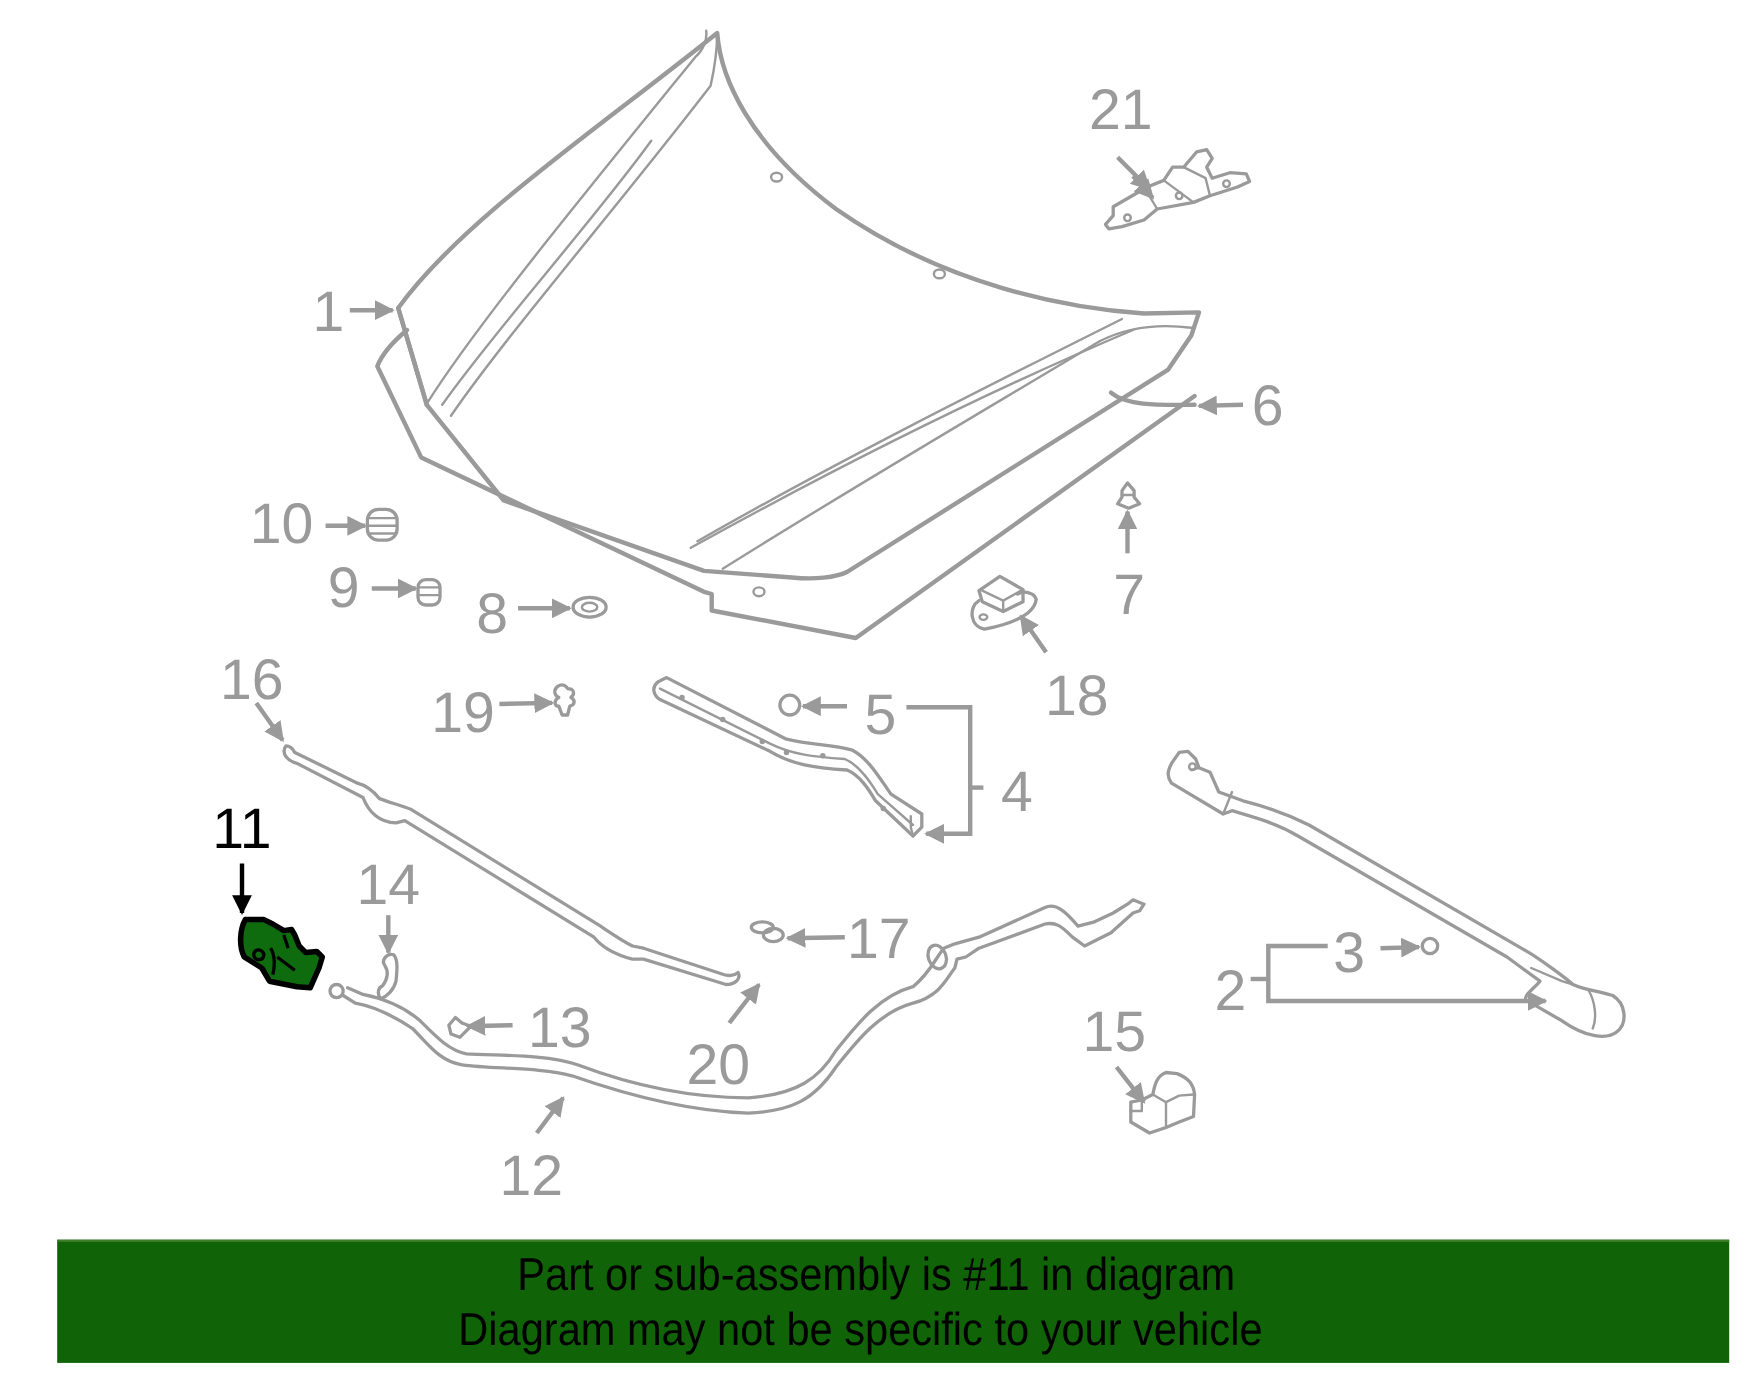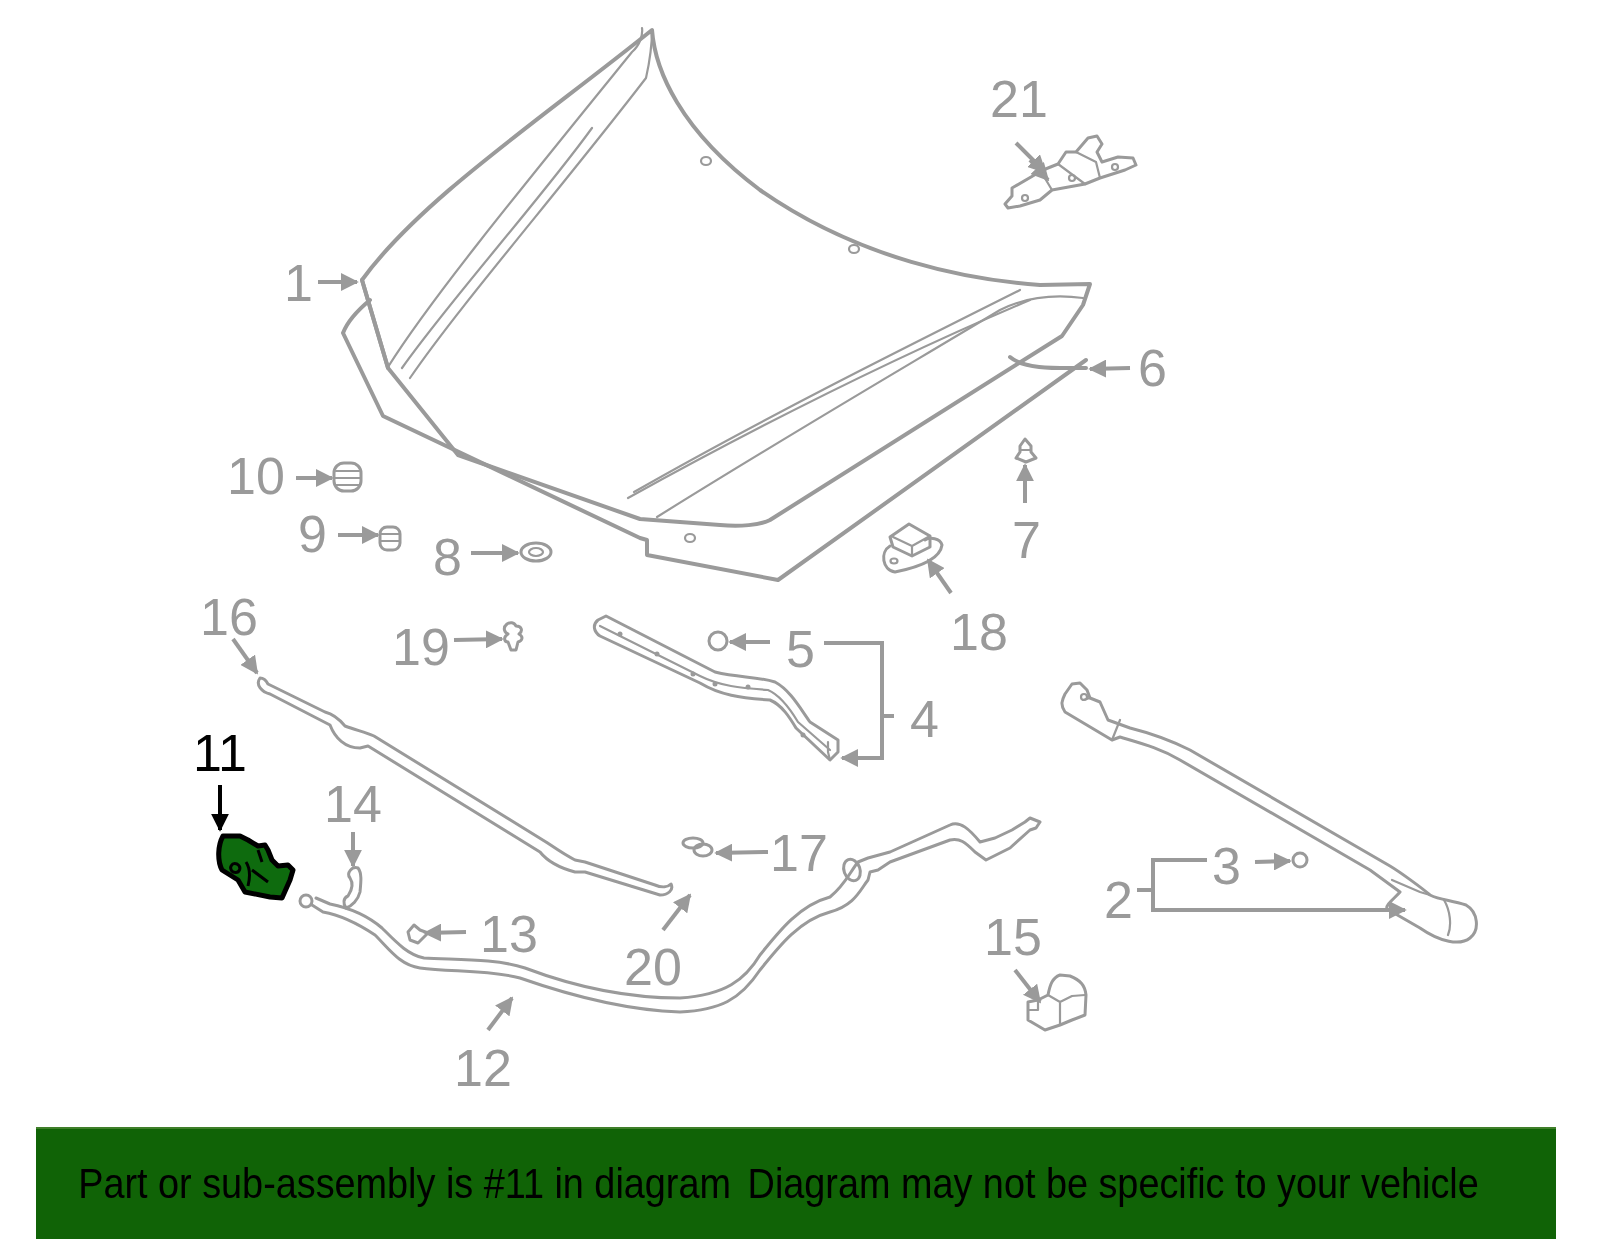--- a/index.html
+++ b/index.html
@@ -7,23 +7,23 @@
   #diagram { position: absolute; left: 0; top: 0; width: 1600px; height: 1249px; }
   .ln { fill: none; stroke: #9a9a9a; stroke-width: 4; stroke-linejoin: round; stroke-linecap: round; }
   .ln3 { fill: none; stroke: #9a9a9a; stroke-width: 3; stroke-linejoin: round; stroke-linecap: round; }
   .ln2 { fill: none; stroke: #9a9a9a; stroke-width: 2.2; stroke-linejoin: round; stroke-linecap: round; }
   .arrow { fill: none; stroke: #9a9a9a; stroke-width: 4; }
   .arrowhead { fill: #9a9a9a; }
   .lbl { font-family: "Liberation Sans", sans-serif; font-size: 52px; fill: #9a9a9a; }
   .lbl-hl { font-family: "Liberation Sans", sans-serif; font-size: 52px; fill: #000000; }
   .hl-part { fill: #0e6b0e; stroke: #000000; stroke-width: 5; stroke-linejoin: round; }
   .banner {
-    position: absolute; left: 36px; top: 1127px; width: 1520px; height: 112px;
+    position: absolute; left: 52px; top: 1127px; width: 1520px; height: 112px;
     background: #106306; border-top: 2px solid #3f7f2a; box-sizing: border-box;
-    display: flex; flex-direction: row; align-items: center; justify-content: center;
+    display: flex; flex-direction: column; align-items: center; justify-content: center;
   }
   .banner-line {
     color: #000000; font-family: "Liberation Sans", sans-serif; font-size: 42px; line-height: 50px;
     transform: scaleX(0.9); white-space: nowrap;
   }
   .banner-line.l1 { margin-left: -30px; }
   .banner-line.l2 { margin-left: -60px; }
 </style>
 </head>
 <body>

